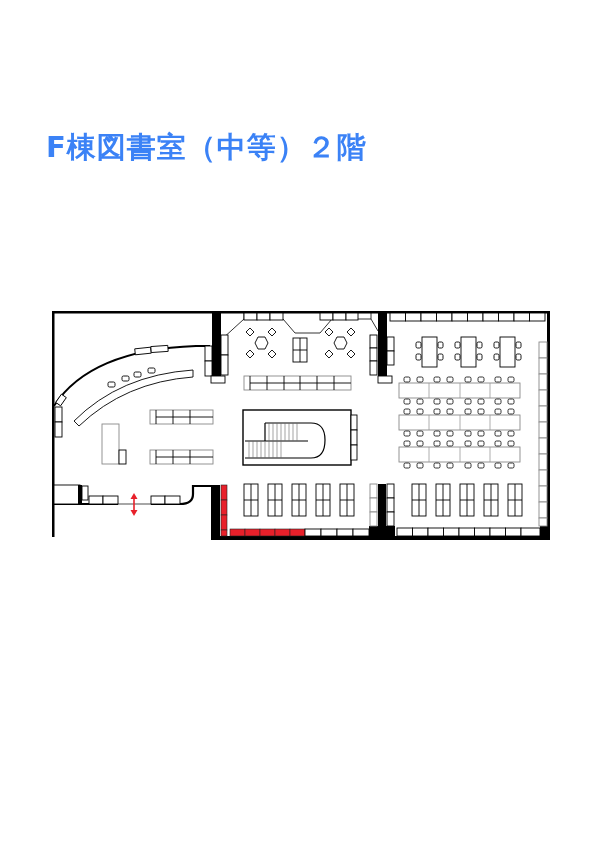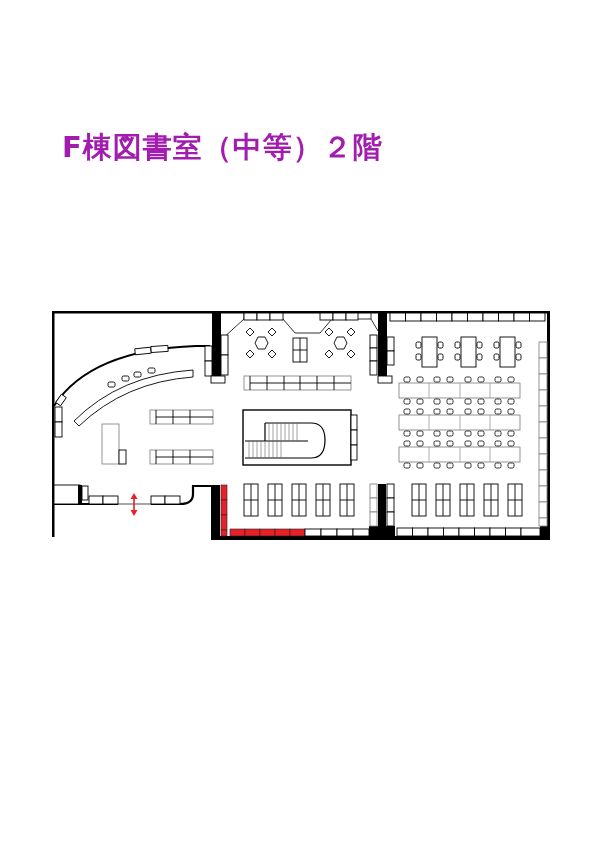--- a/index.html
+++ b/index.html
@@ -1,20 +1,20 @@
 <!DOCTYPE html>
 <html><head>
 <meta charset="utf-8">
 <style>
   html, body { margin: 0; padding: 0; background: #ffffff; }
   body { width: 600px; height: 850px; position: relative; overflow: hidden; }
   .title {
-    position: absolute; left: 62px; top: 128px;
+    position: absolute; left: 46px; top: 128px;
     font-family: "DejaVu Sans", sans-serif; font-weight: bold;
-    font-size: 29px; letter-spacing: 1px; color: #a21caf; white-space: nowrap;
+    font-size: 29px; letter-spacing: 1px; color: #3b82f6; white-space: nowrap;
   }
   .plan { position: absolute; left: 0; top: 0; }
   .sh { fill: #fff; stroke: #000; stroke-width: 0.9; }
   .shg { fill: #fff; stroke: #888; stroke-width: 0.9; }
   .ln { stroke: #000; stroke-width: 0.9; fill: none; }
   .wall { fill: #000; }
   .red { fill: #e8202a; stroke: #222; stroke-width: 0.6; }
 </style>
 </head>
 <body>

